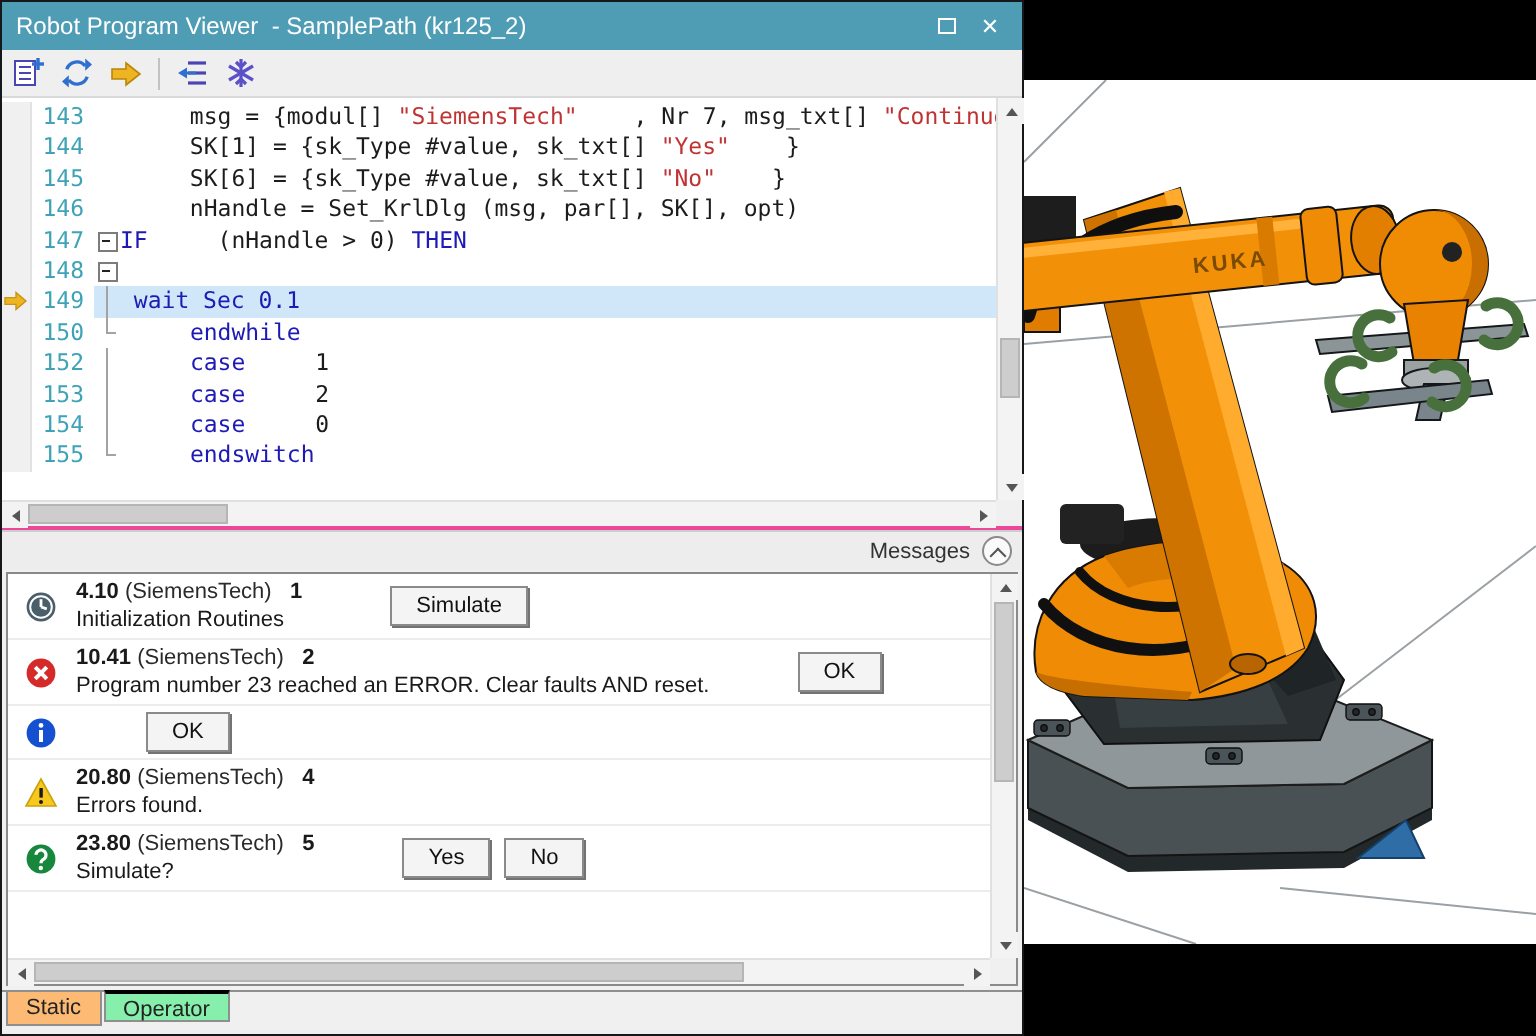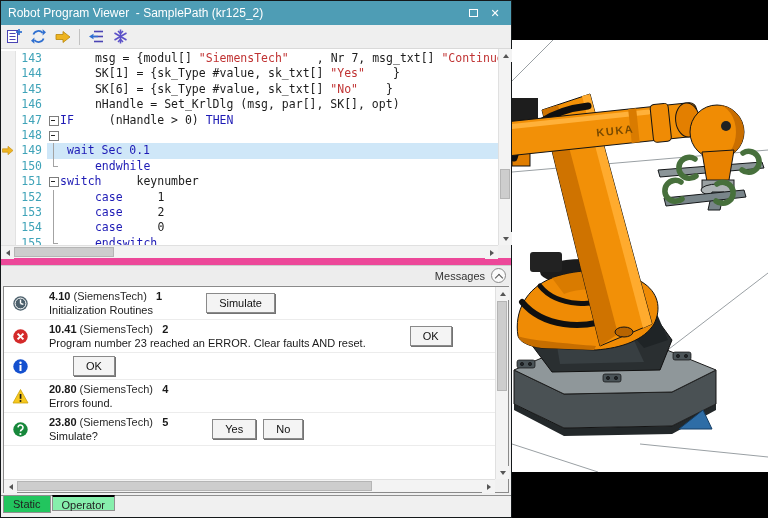--- a/index.html
+++ b/index.html
@@ -16,21 +16,21 @@
     color:#fff; font-size:11px; margin-left:4px; cursor:default; }
   .maxi { width:9px; height:8px; border:1.5px solid #fff; display:block; }
 
   .toolbar { height:24px; background:#efefef; border-bottom:1px solid #d9d9d9;
     display:flex; align-items:center; padding:0 5px; gap:7px; flex:0 0 auto; }
   .tb-btn { width:17px; height:17px; display:flex; align-items:center; justify-content:center; }
   .tb-sep { width:1px; height:16px; background:#c2c2c2; margin:0 1px; }
 
   
   .editor { height:216px; background:#fff; position:relative; flex:0 0 auto;
-    border-bottom:7px solid #ec4899; }
+    border-bottom:2px solid #ec4899; }
   .code-area { position:absolute; left:0; top:0; right:13px; bottom:13px; overflow:hidden;
     font-family:"DejaVu Sans Mono", monospace; font-size:11.5px; padding-top:2px; }
   .code-line { display:flex; height:15.4px; line-height:15.4px; white-space:pre; }
   .bp-margin { width:15px; background:#f0f0f0; border-right:1px solid #e2e2e2;
     flex:0 0 auto; position:relative; }
   .cur-arrow { position:absolute; left:1px; top:2px; }
   .lineno { width:31px; flex:0 0 auto; text-align:right; padding-right:5px; color:#3fa3b8; }
   .line-body { flex:1; display:flex; }
   .line-body.current { background:#cfe7f8; }
   .fold { width:13px; flex:0 0 auto; position:relative; }
@@ -64,34 +64,34 @@
     font-size:11px; color:#333; flex:0 0 auto; }
   .collapse-btn { width:15px; height:15px; border:1px solid #8a8a8a; border-radius:50%;
     background:#fafafa; position:relative; }
   .collapse-btn::after { content:""; position:absolute; left:4px; top:5.5px; width:5px; height:5px;
     border-left:1.5px solid #555; border-top:1.5px solid #555; transform:rotate(45deg); }
   .msg-panel { flex:1; background:#f0f0f0; padding:1px 2px 2px 2px; min-height:0; }
   .msg-box { height:100%; border:1px solid #8a8a8a; background:#fff; position:relative; }
   .msg-rows { position:absolute; left:0; top:0; right:13px; bottom:13px; overflow:hidden; }
   .msg-row { display:flex; align-items:center; padding:3px 6px 3px 8px; border-bottom:1px solid #ececec; }
   .msg-icon { width:17px; flex:0 0 auto; display:flex; align-items:center; }
-  .msg-content { margin-left:20px; }
+  .msg-content { margin-left:9px; }
   .msg-line1 { font-size:11px; color:#1a1a1a; }
   .msg-line1 b { font-weight:bold; }
   .msg-line1 .src { font-weight:normal; color:#2a2a2a; }
   .msg-line2 { font-size:11px; color:#1a1a1a; margin-top:2px; }
   .msg-buttons { display:flex; gap:7px; margin-left:20px;padding-left:24px; }
   .btn { font-family:"Liberation Sans", sans-serif; font-size:11px; color:#111;
     background:#f4f4f4; border:1px solid #8a8a8a; box-shadow:1px 1px 0 rgba(0,0,0,.55);
     padding:3px 12px; min-width:36px; }
 
   
   .tabs { height:22px; background:#f0f0f0; border-top:1px solid #8f8f8f; display:flex;
     padding-left:2px; flex:0 0 auto; }
-  .tab { font-size:11px; color:#222; background:#22c55e; border:1px solid #8f8f8f; border-top:none;
+  .tab { font-size:11px; color:#222; background:#fdba74; border:1px solid #8f8f8f; border-top:none;
     padding:2px 9px 0 9px; height:17px; margin-right:1px; }
   .tab.active { background:#86efac; height:16px; margin-top:-1px; border-top:2px solid #000000; z-index:2; }
 
   
   .viewport { position:absolute; left:512px; top:40px; width:256px; height:432px; background:#fff; }
 </style>
 </head>
 <body>
 
 <div id="app">
@@ -158,21 +158,20 @@
           <div class="code-line"><span class="bp-margin"></span><span class="lineno">143</span><span class="line-body"><span class="fold fold-none"></span><span class="code-text"><span class="tok-p"> msg = {modul[] </span><span class="tok-s">"SiemensTech"</span><span class="tok-p">, Nr 7, msg_txt[] </span><span class="tok-s">"Continue?"</span><span class="tok-p">}</span></span></span></div>
           <div class="code-line"><span class="bp-margin"></span><span class="lineno">144</span><span class="line-body"><span class="fold fold-none"></span><span class="code-text"><span class="tok-p"> SK[1] = {sk_Type #value, sk_txt[] </span><span class="tok-s">"Yes"</span><span class="tok-p">}</span></span></span></div>
           <div class="code-line"><span class="bp-margin"></span><span class="lineno">145</span><span class="line-body"><span class="fold fold-none"></span><span class="code-text"><span class="tok-p"> SK[6] = {sk_Type #value, sk_txt[] </span><span class="tok-s">"No"</span><span class="tok-p">}</span></span></span></div>
           <div class="code-line"><span class="bp-margin"></span><span class="lineno">146</span><span class="line-body"><span class="fold fold-none"></span><span class="code-text"><span class="tok-p"> nHandle = Set_KrlDlg (msg, par[], SK[], opt)</span></span></span></div>
           <div class="code-line"><span class="bp-margin"></span><span class="lineno">147</span><span class="line-body"><span class="fold fold-open"></span><span class="code-text"><span class="tok-k">IF</span><span class="tok-p"> (nHandle &gt; 0) </span><span class="tok-k">THEN</span></span></span></div>
           <div class="code-line"><span class="bp-margin"></span><span class="lineno">148</span><span class="line-body"><span class="fold fold-open"></span></span></div>
           <div class="code-line"><span class="bp-margin"><span class="cur-arrow"><svg width="12" height="11" viewBox="0 0 12 11">
                   <polygon points="0.5,3.8 6,3.8 6,1.3 11,5.5 6,9.7 6,7.2 0.5,7.2" fill="#eeb421" stroke="#c9941a" stroke-width="0.7"></polygon>
                 </svg></span></span><span class="lineno">149</span><span class="line-body current"><span class="fold fold-cont"></span><span class="code-text"><span class="tok-k"> wait Sec 0.1</span></span></span></div>
           <div class="code-line"><span class="bp-margin"></span><span class="lineno">150</span><span class="line-body"><span class="fold fold-end"></span><span class="code-text"><span class="tok-p"> </span><span class="tok-k">endwhile</span></span></span></div>
-          <div class="code-line"><span class="bp-margin"></span><span class="lineno">151</span><span class="line-body"><span class="fold fold-open"></span><span class="code-text"><span class="tok-k">switch</span><span class="tok-p"> keynumber</span></span></span></div>
           <div class="code-line"><span class="bp-margin"></span><span class="lineno">152</span><span class="line-body"><span class="fold fold-cont"></span><span class="code-text"><span class="tok-p"> </span><span class="tok-k">case</span><span class="tok-p"> 1</span></span></span></div>
           <div class="code-line"><span class="bp-margin"></span><span class="lineno">153</span><span class="line-body"><span class="fold fold-cont"></span><span class="code-text"><span class="tok-p"> </span><span class="tok-k">case</span><span class="tok-p"> 2</span></span></span></div>
           <div class="code-line"><span class="bp-margin"></span><span class="lineno">154</span><span class="line-body"><span class="fold fold-cont"></span><span class="code-text"><span class="tok-p"> </span><span class="tok-k">case</span><span class="tok-p"> 0</span></span></span></div>
           <div class="code-line"><span class="bp-margin"></span><span class="lineno">155</span><span class="line-body"><span class="fold fold-end"></span><span class="code-text"><span class="tok-p"> </span><span class="tok-k">endswitch</span></span></span></div>
         </div>
       <div class="vsb">
         <div class="sb-btn" style="top:0">
             <span class="arr-up"></span>
           </div>
         <div class="vthumb" style="top:120px;height:30px"></div>

